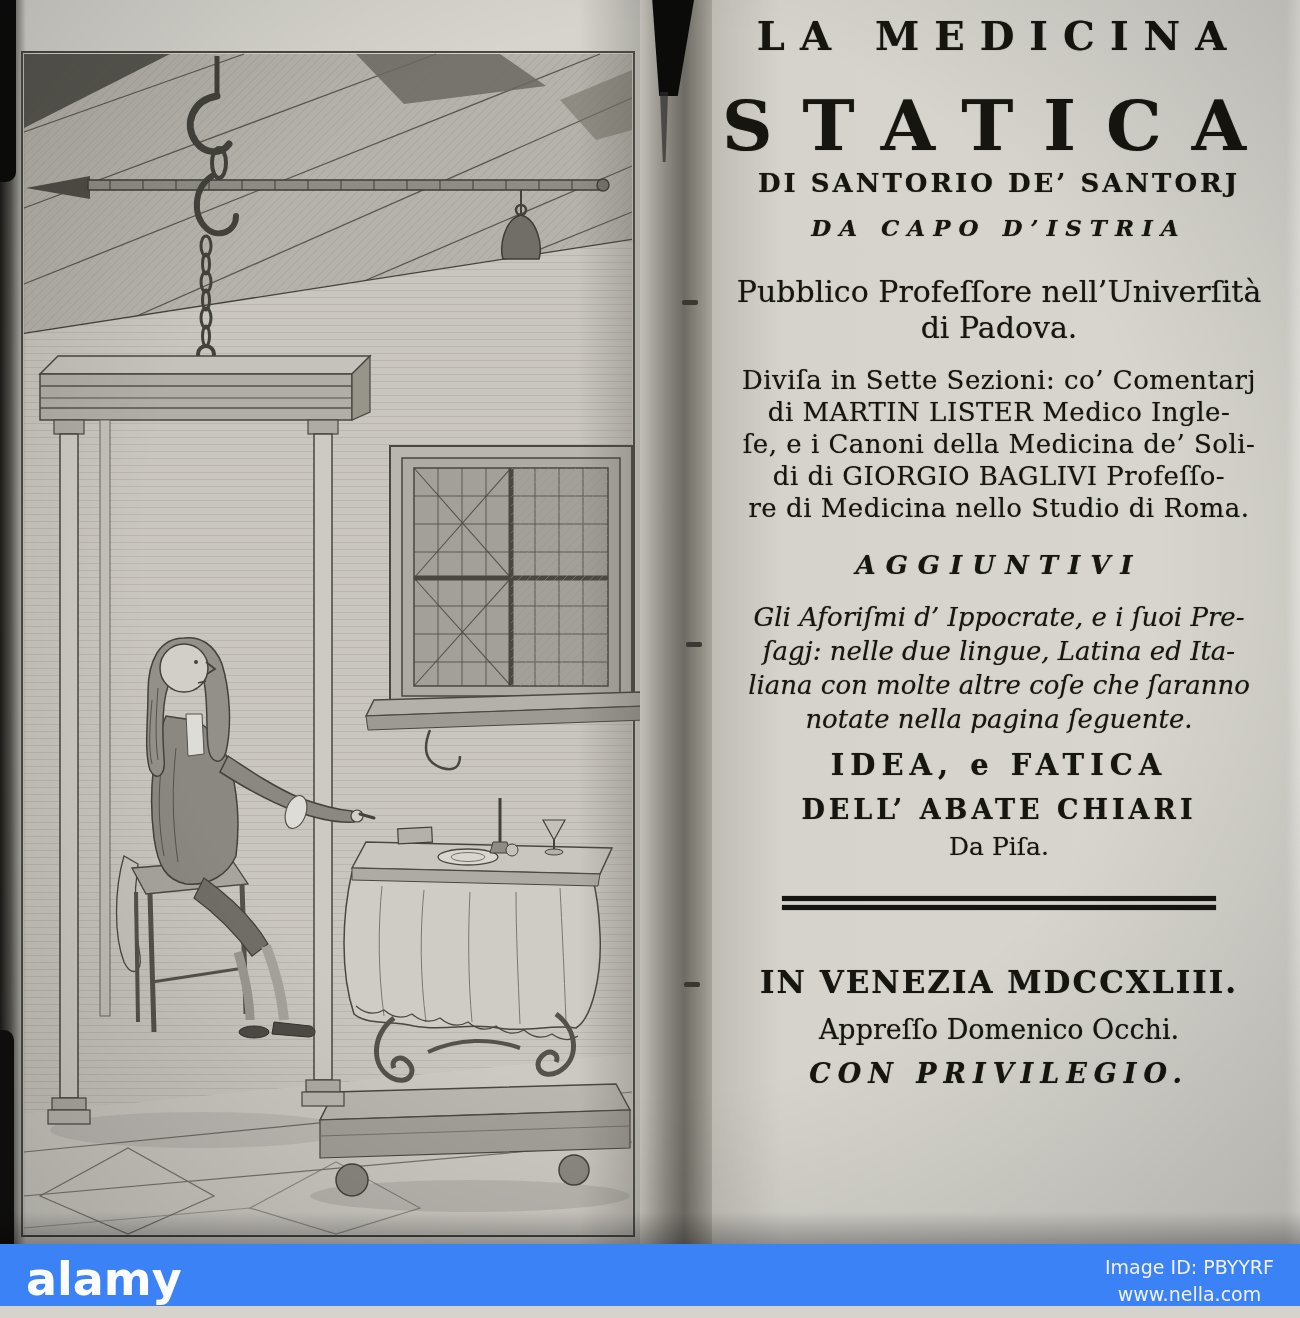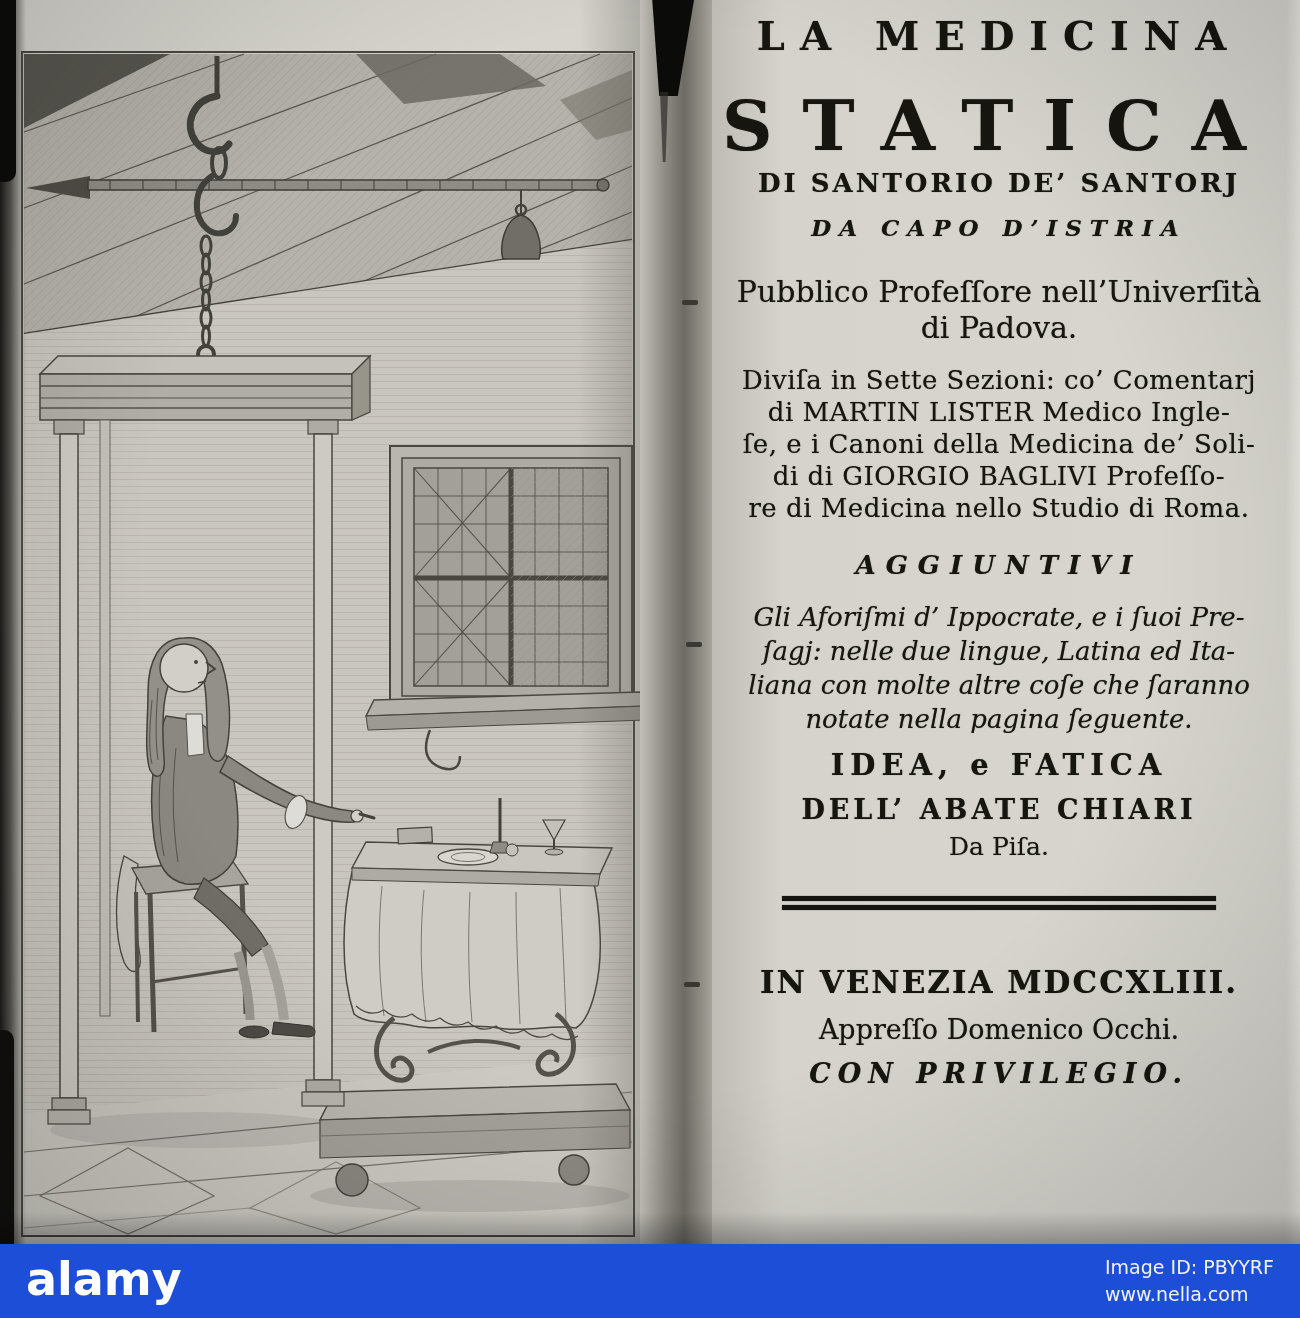--- a/index.html
+++ b/index.html
@@ -46,24 +46,24 @@
   .afor{top:600px;font-size:26px;font-style:italic;line-height:34px;}
   .idea{top:748px;font-size:29px;font-weight:bold;letter-spacing:6px;}
   .abate{top:794px;font-size:27px;font-weight:bold;letter-spacing:4px;}
   .pisa{top:832px;font-size:25px;}
   .rule{top:896px;left:70px;right:84px;}
   .rule .rl{height:5px;background:#17150f;margin-bottom:4px;box-shadow:0 0 1px rgba(25,24,20,.6);}
   .venezia{top:964px;font-size:31px;font-weight:bold;letter-spacing:2px;}
   .appresso{top:1014px;font-size:27px;}
   .privilegio{top:1058px;font-size:27px;font-style:italic;font-weight:bold;letter-spacing:7px;}
   
-  .wm-bar{position:absolute;left:0;top:1244px;width:1300px;height:74px;background:#1d4ed8;}
+  .wm-bar{position:absolute;left:0;top:1244px;width:1300px;height:62px;background:#3b82f6;}
   .alamy-logo{position:absolute;left:26px;top:8px;color:#fdfdfd;
               font:700 46px "DejaVu Sans","Liberation Sans",sans-serif;letter-spacing:0px;}
-  .wm-info{position:absolute;right:26px;top:10px;text-align:left;color:#f2f2f2;
+  .wm-info{position:absolute;right:26px;top:10px;text-align:center;color:#f2f2f2;
            font:400 19px "DejaVu Sans","Liberation Sans",sans-serif;line-height:27px;}
 </style>
 </head>
 <body>
 
 <div class="photo">
 
   <div class="left-page">
     <svg viewBox="0 0 660 1244" width="660" height="1244" xmlns="http://www.w3.org/2000/svg">
       <defs>

